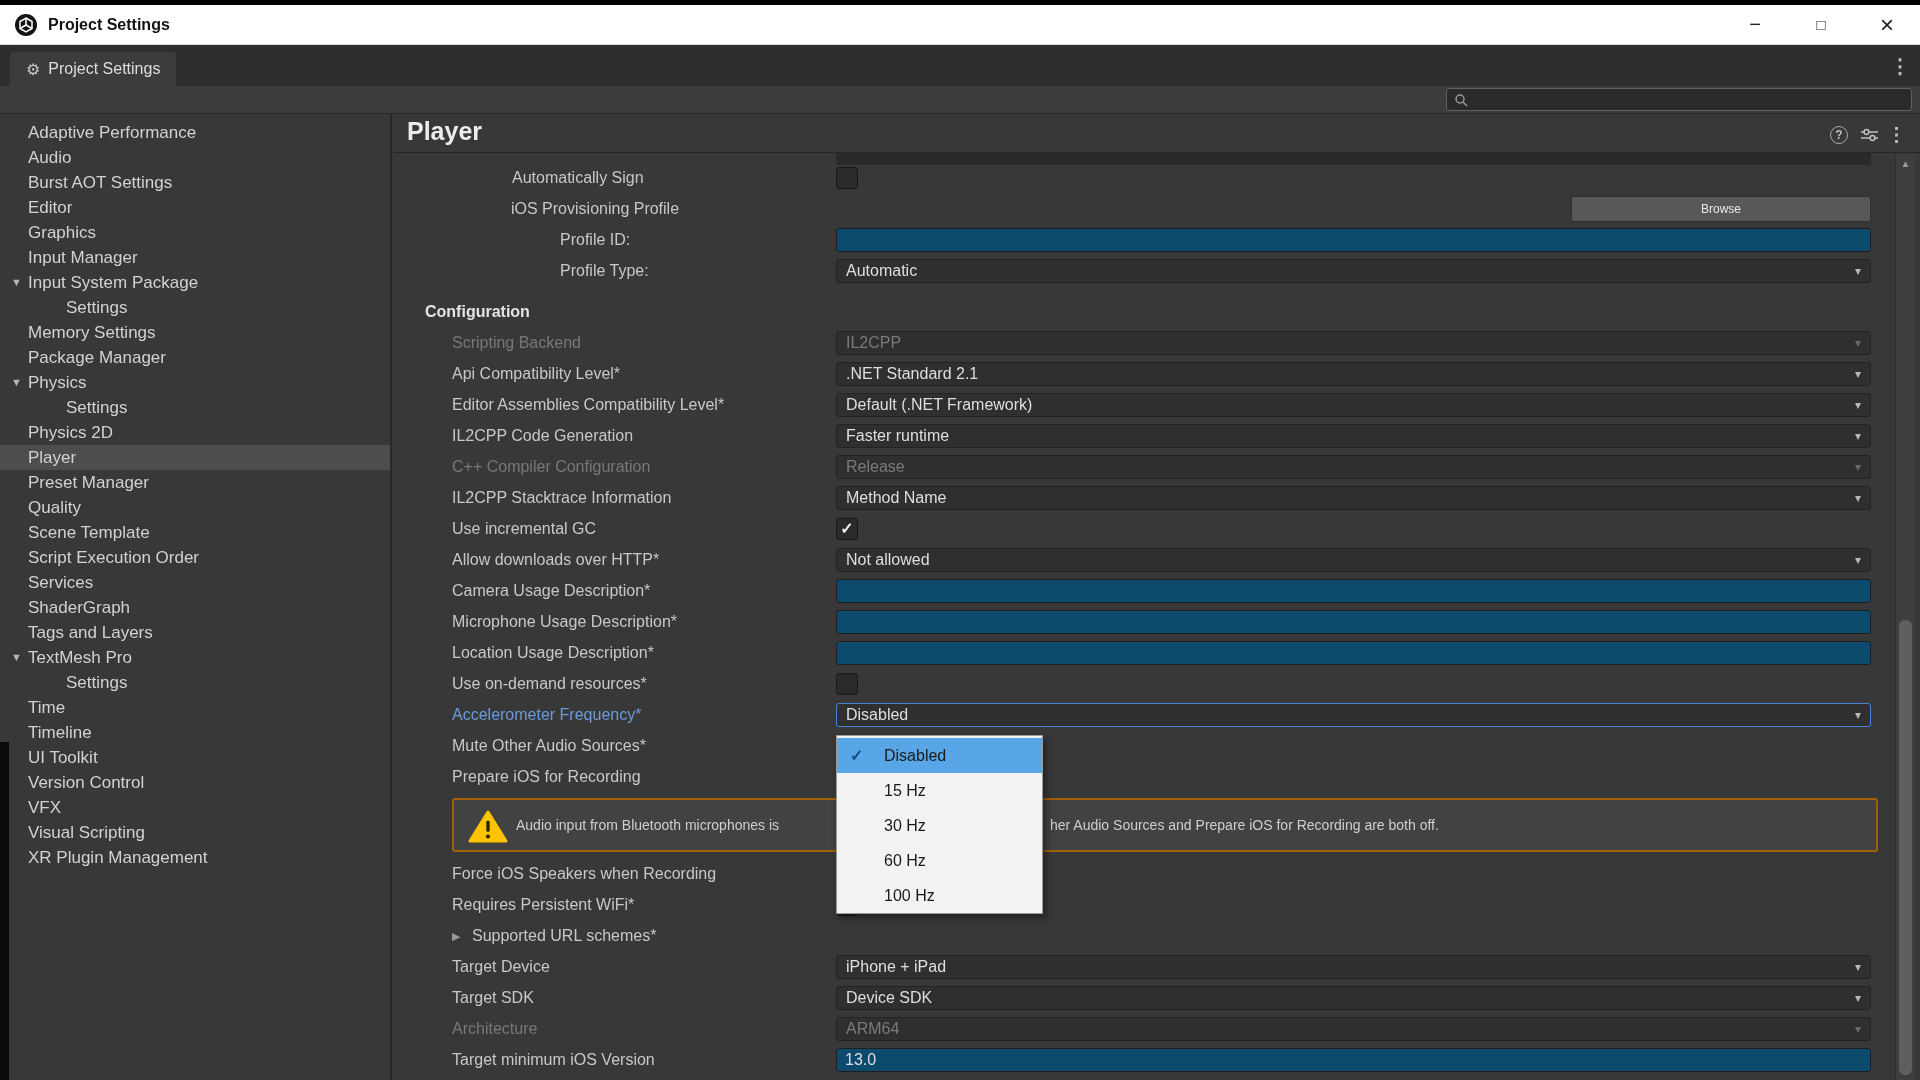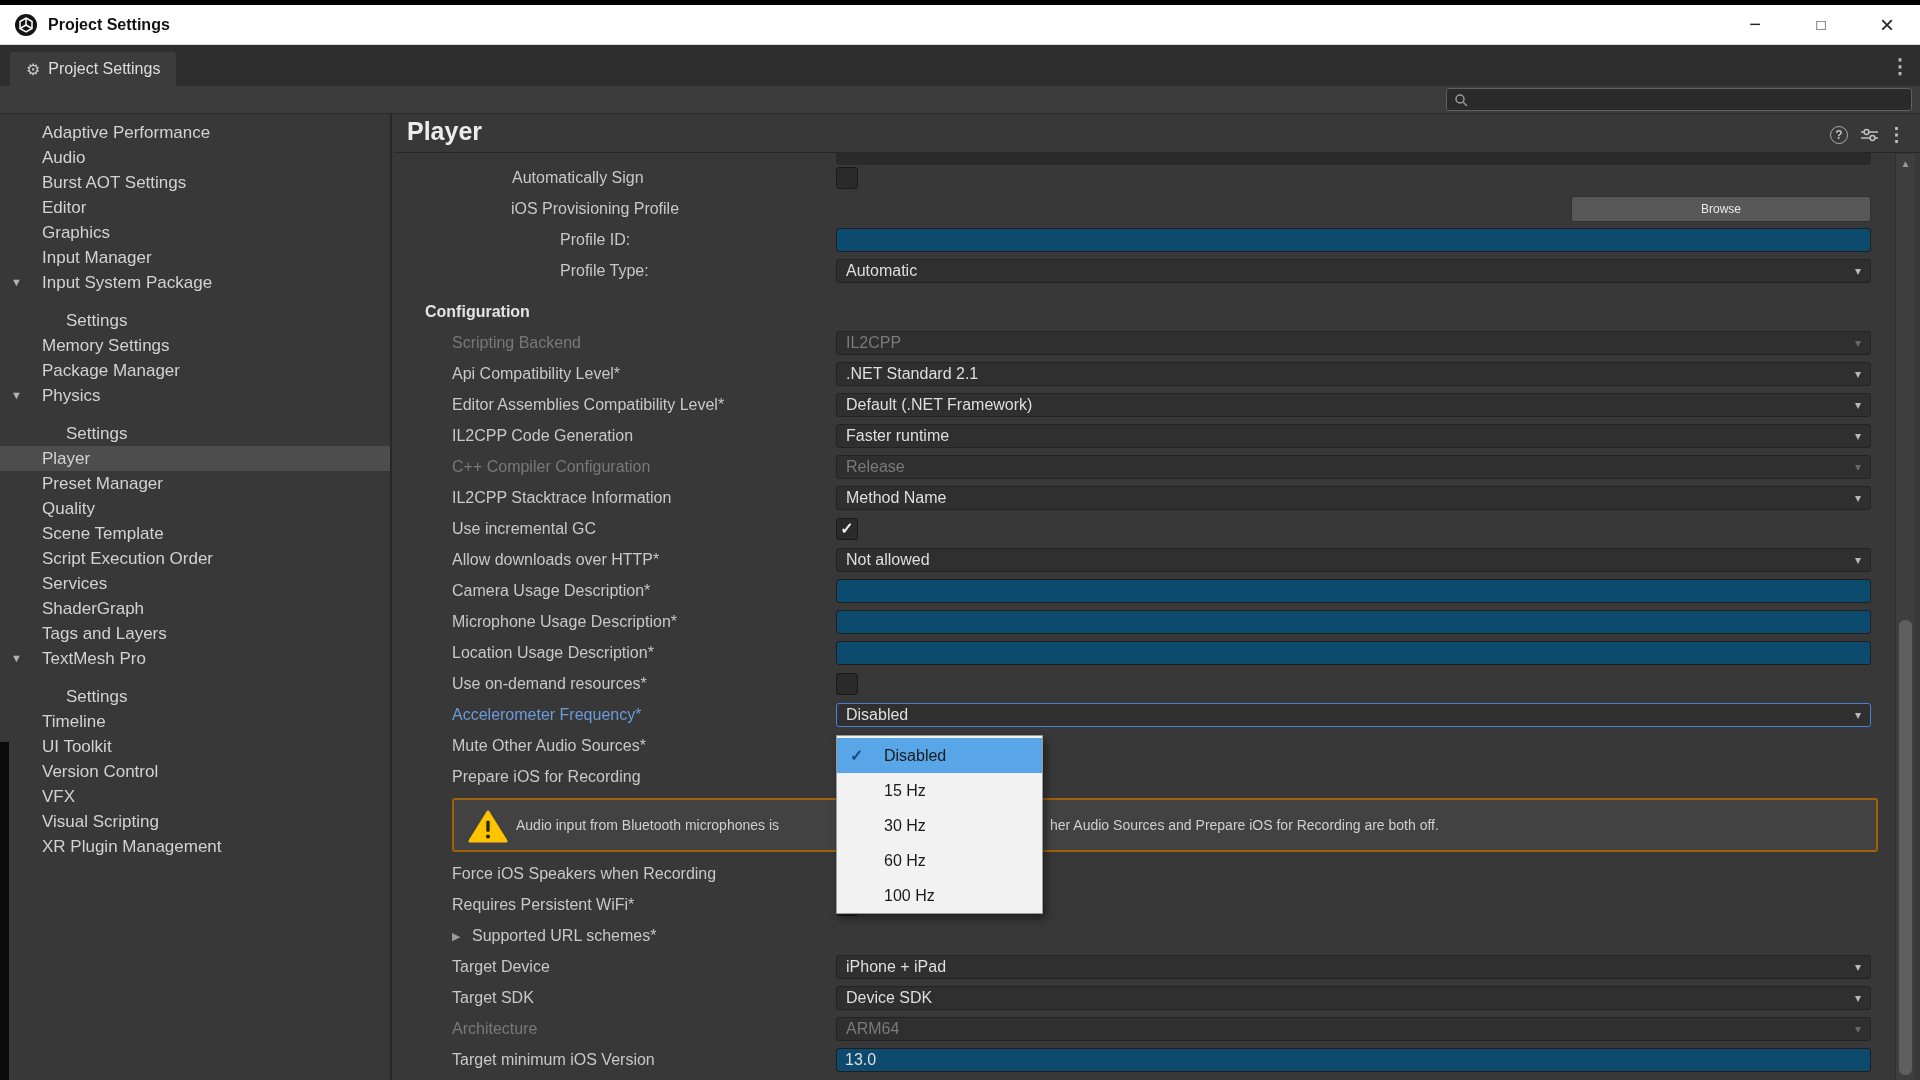--- a/index.html
+++ b/index.html
@@ -38,23 +38,23 @@
   .searchbox svg { margin-left:7px; }
   .search-input { flex:1; background:transparent; border:none; outline:none; color:#ddd;
                   font-size:14px; padding:0 8px; font-family:"Liberation Sans", sans-serif; }
 
   
   .content { position:absolute; top:114px; left:0; width:1920px; height:966px; }
 
   
   .sidebar { position:absolute; left:0; top:0; width:392px; height:100%; background:#383838;
              border-right:2px solid #282828; padding-top:6px; overflow:hidden; }
-  .side-item { height:25px; display:flex; align-items:center; padding-left:42px;
+  .side-item { height:25px; display:flex; align-items:center; padding-left:28px;
                color:#d2d2d2; font-size:17px; position:relative; white-space:nowrap; cursor:default; }
-  .side-item.sub { padding-left:66px;margin-top:13px; }
+  .side-item.sub { padding-left:66px; }
   .side-item.selected { background:#4d4d4d; }
   .side-item .fold { position:absolute; left:11px; top:6px; font-size:11px; color:#b4b4b4; }
 
   
   .main { position:absolute; left:394px; top:0; right:0; height:100%; }
   .main-header { height:39px; position:relative; border-bottom:1px solid #262626; }
   .main-title { position:absolute; left:13px; top:3px; font-size:25px; font-weight:bold; color:#ececec; }
   .hicon { position:absolute; top:12px; color:#c0c0c0; }
   .help-circle { right:72px; width:18px; height:18px; border:1.5px solid #a8a8a8; border-radius:50%;
                  font-size:12px; font-weight:bold; display:flex; align-items:center; justify-content:center; }
@@ -200,20 +200,23 @@
       <div class="side-item">
           <span>Package Manager</span>
         </div>
       <div class="side-item">
           <span class="fold">▼</span>
           <span>Physics</span>
         </div>
       <div class="side-item sub">
           <span>Settings</span>
         </div>
+      <div class="side-item">
+          <span>Physics 2D</span>
+        </div>
       <div class="side-item selected">
           <span>Player</span>
         </div>
       <div class="side-item">
           <span>Preset Manager</span>
         </div>
       <div class="side-item">
           <span>Quality</span>
         </div>
       <div class="side-item">
@@ -230,20 +233,23 @@
         </div>
       <div class="side-item">
           <span>Tags and Layers</span>
         </div>
       <div class="side-item">
           <span class="fold">▼</span>
           <span>TextMesh Pro</span>
         </div>
       <div class="side-item sub">
           <span>Settings</span>
+        </div>
+      <div class="side-item">
+          <span>Time</span>
         </div>
       <div class="side-item">
           <span>Timeline</span>
         </div>
       <div class="side-item">
           <span>UI Toolkit</span>
         </div>
       <div class="side-item">
           <span>Version Control</span>
         </div>

